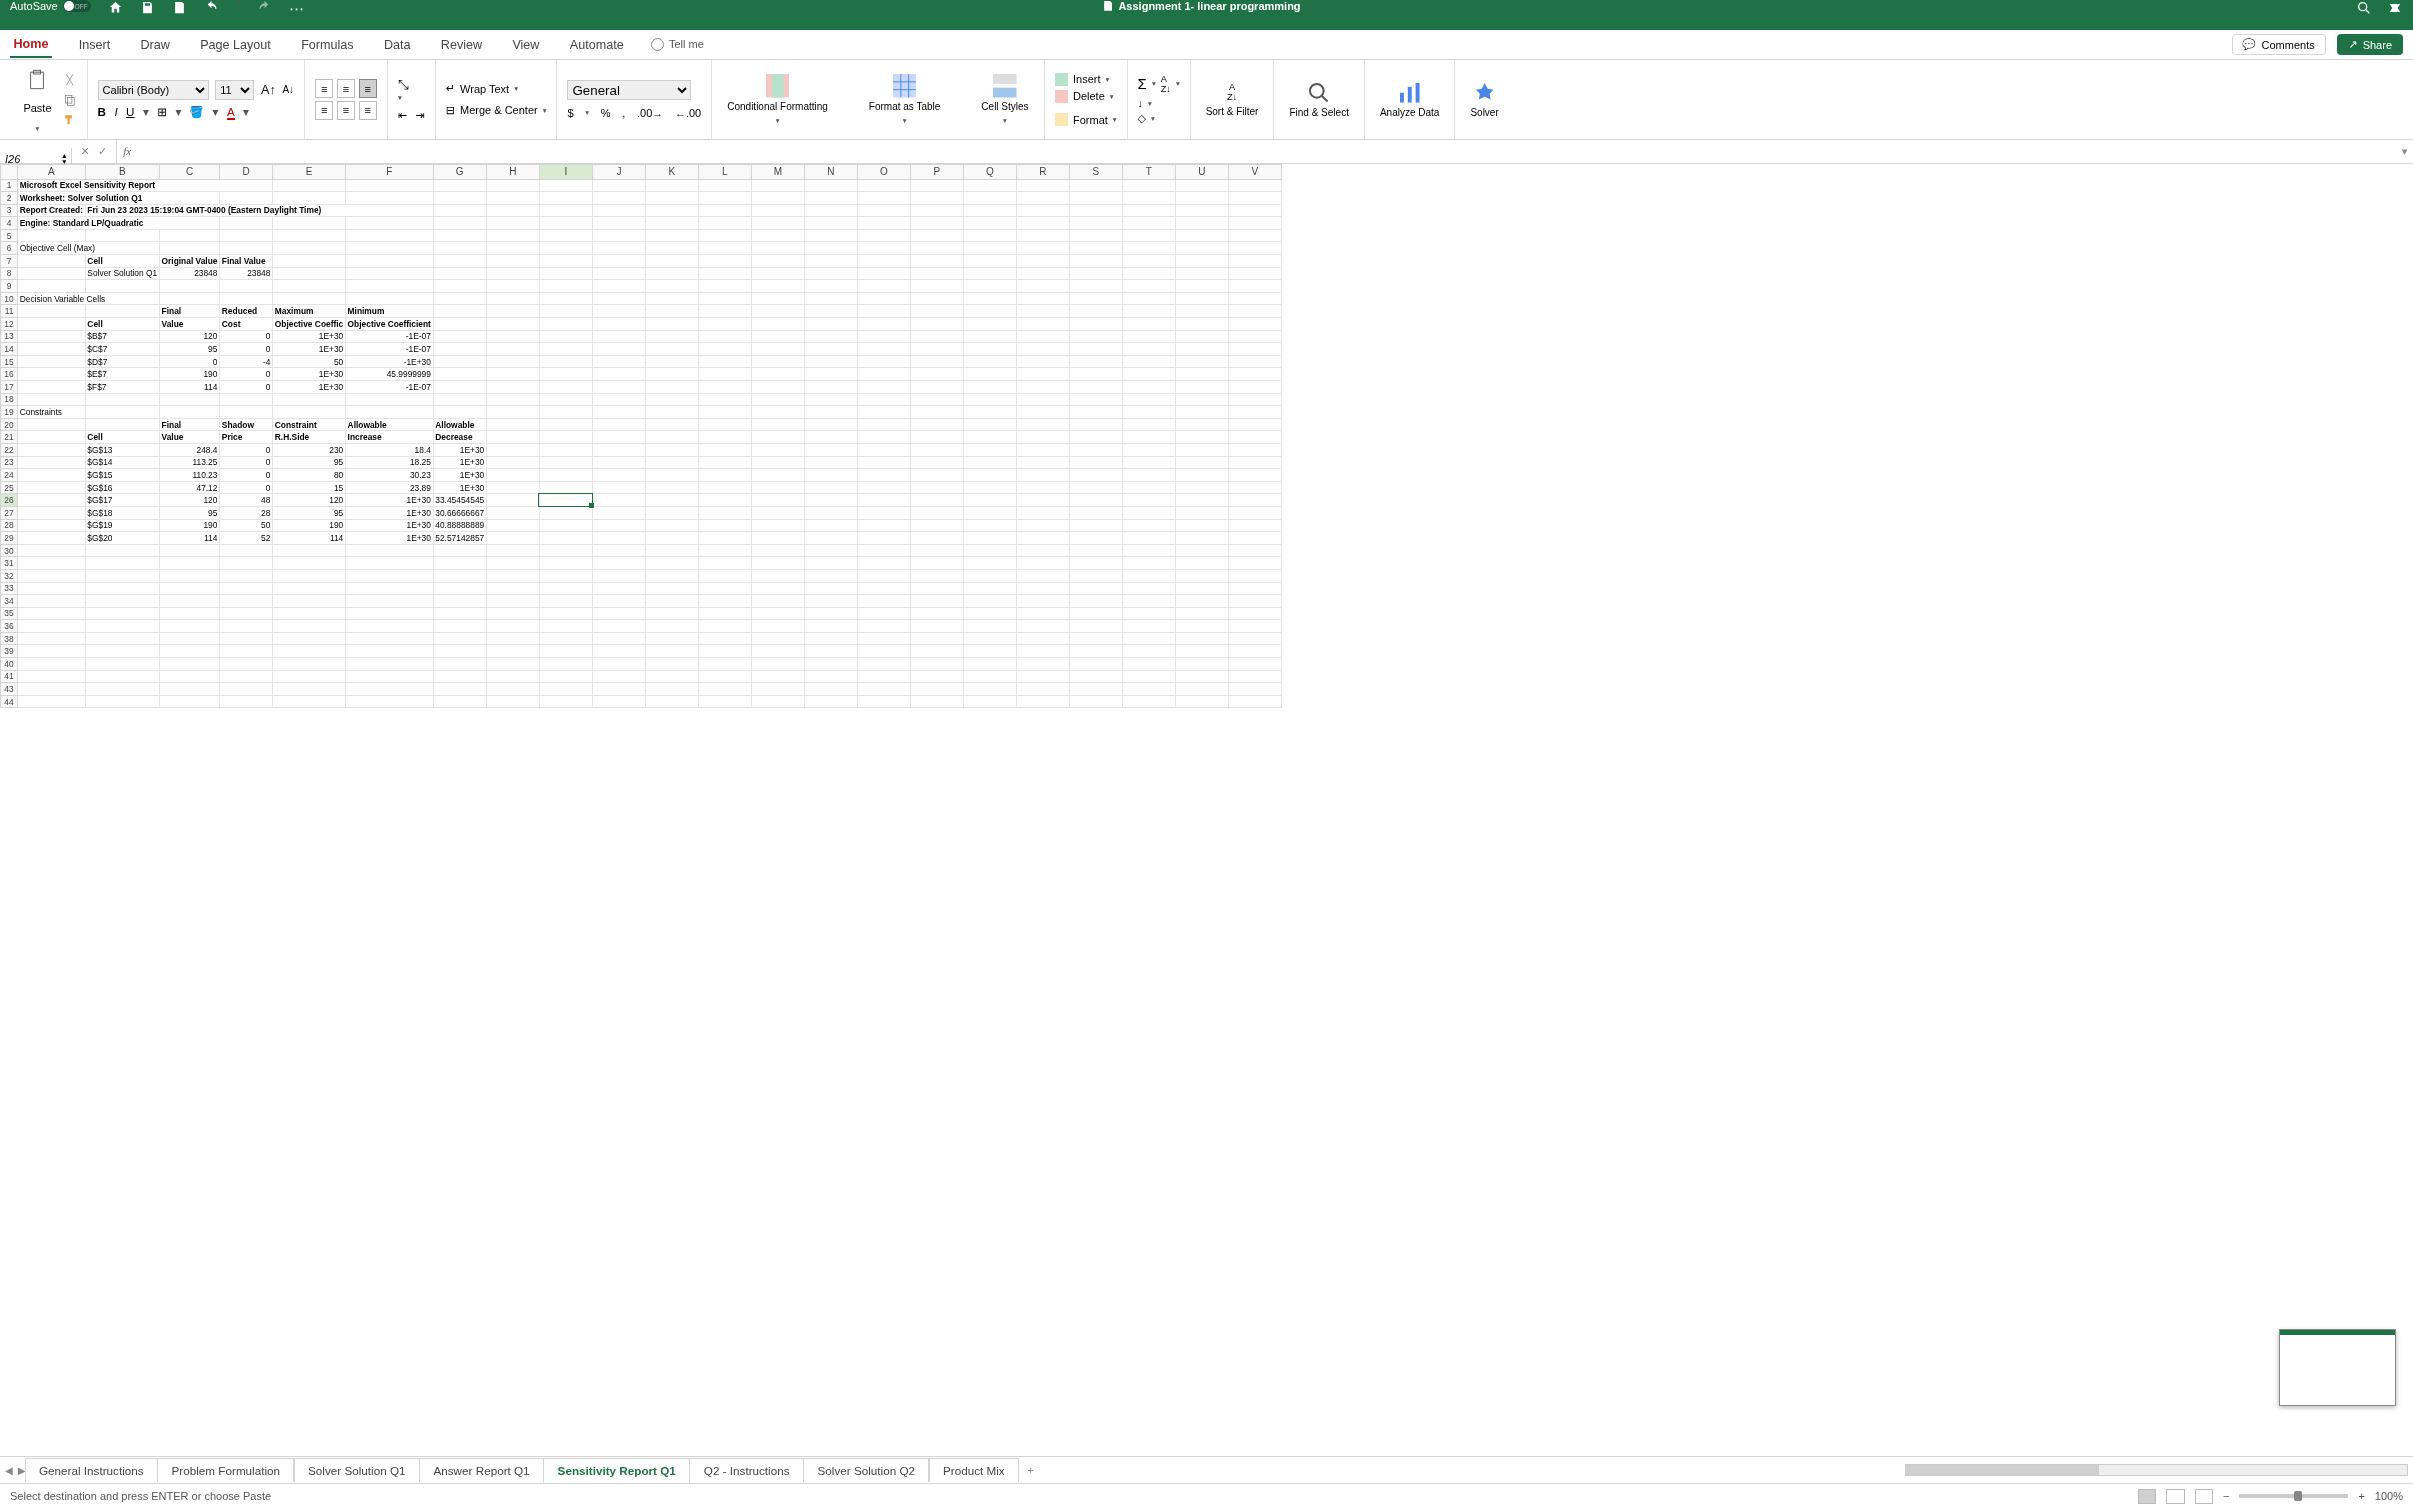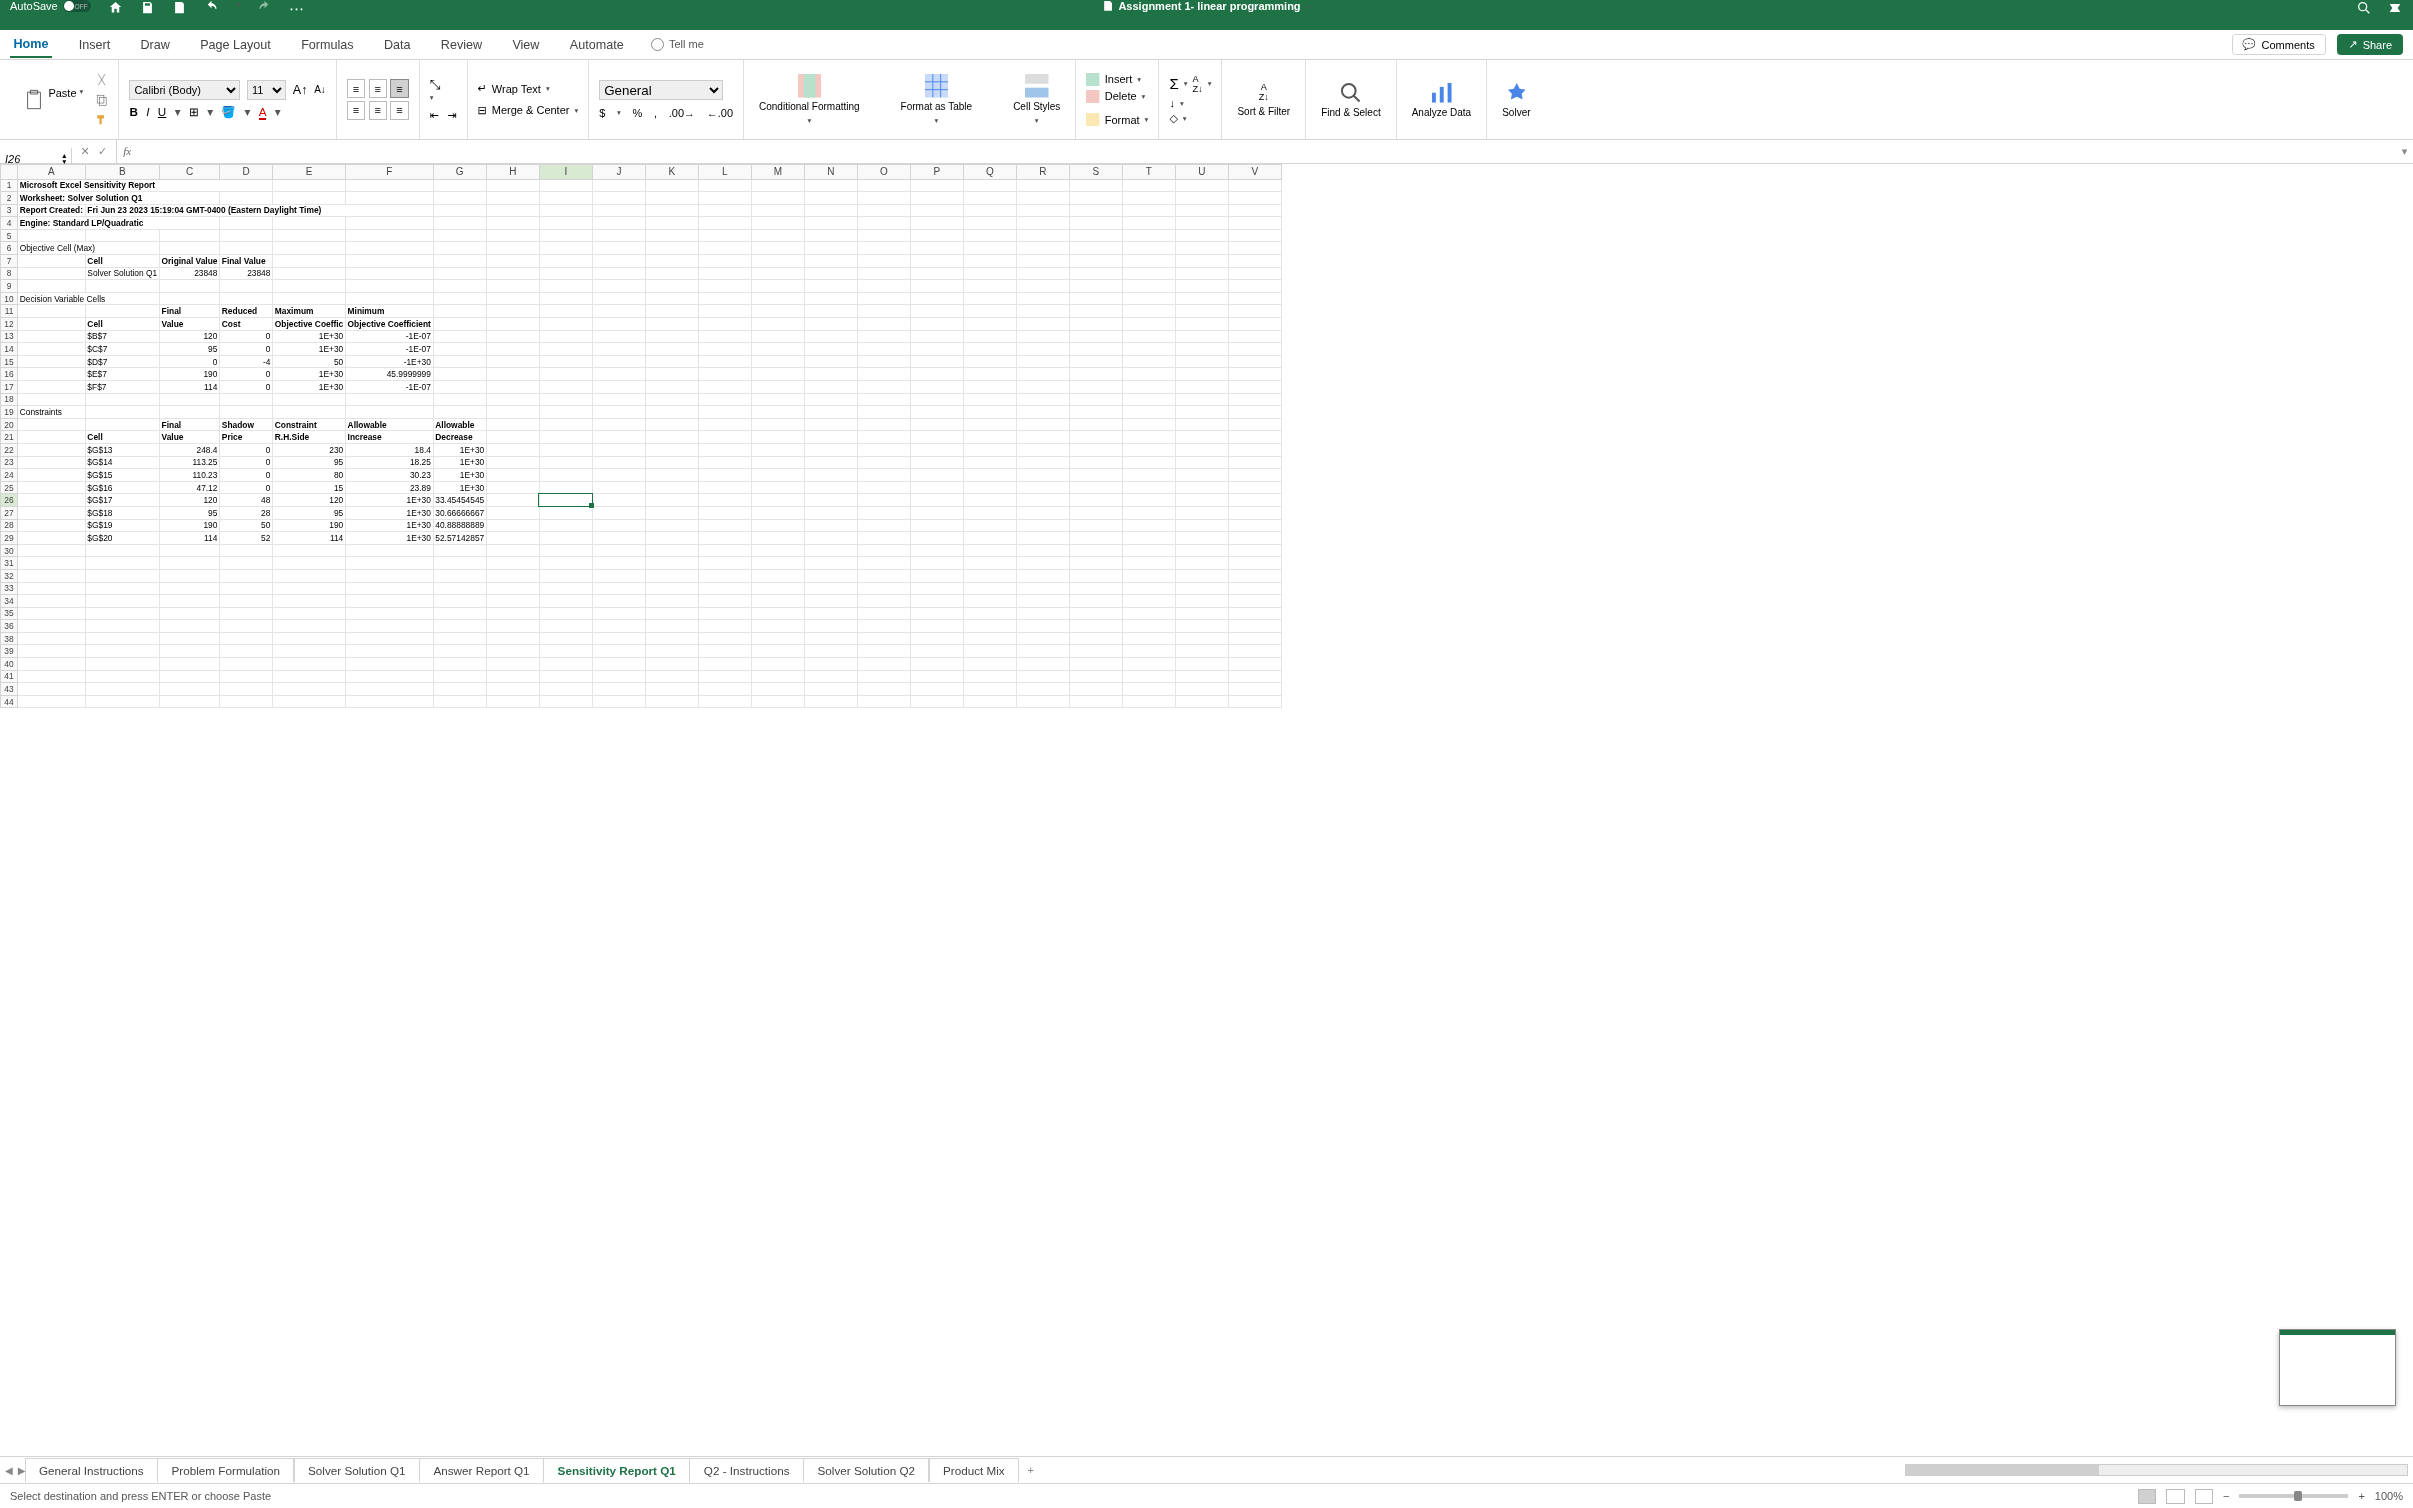--- a/index.html
+++ b/index.html
@@ -14,32 +14,32 @@
   .titlebar-icons svg { width:15px; height:15px; fill:#fff; cursor:pointer; }
   .doc-title { position:absolute; left:50%; transform:translateX(-50%); display:flex; align-items:center; gap:5px; font-weight:600; }
   .doc-title svg { width:11.7px;height:11.7px;fill:#fff; }
   .titlebar-right { margin-left:auto; display:flex; gap:15px; }
   .titlebar-right svg { width:16px;height:16px;fill:#fff;cursor:pointer; }
   .dots { font-size:15px; letter-spacing:1.7px; }
 
   
   .ribbon-tabs { height: 30px; background:#fff; display:flex; align-items:center; padding:0 10px; border-bottom:0.8px solid #d4d4d4; gap:23.5px; }
   .ribbon-tab { font-size:12.6px; color:#444; cursor:pointer; padding:5px 3.4px; }
-  .ribbon-tab.active { color:#0369a1; font-weight:700; border-bottom:2.5px solid #1f7246; }
+  .ribbon-tab.active { color:#b91c1c; font-weight:700; border-bottom:2.5px solid #1f7246; }
   .ribbon-tabs .right { margin-left:auto; display:flex; gap:11.7px; }
   .ribbon-btn { display:flex; align-items:center; gap:5px; border:0.8px solid #d4d4d4; border-radius:3.4px; padding:3.4px 10px; cursor:pointer; }
   .ribbon-btn.share { background:#1f7246; color:#fff; border-color:#1f7246; }
   .tell-me { display:flex; align-items:center; gap:5px; color:#555;justify-content:center; }
   .bulb { width:13.4px;height:13.4px;border:0.8px solid #888;border-radius:50%;position:relative; }
 
   
   .ribbon { height: 80px; background:#fff; border-bottom:0.8px solid #d4d4d4; display:flex; align-items:stretch; padding:0 8.4px; }
   .group { display:flex; flex-direction:column; justify-content:center; padding:0 10px; border-right:0.8px solid #e0e0e0; }
   .group-row { display:flex; gap:6.7px; align-items:center; }
-  .paste-big { display:flex; flex-direction:row; gap:3px; padding:3.4px 5px; cursor:pointer; }
+  .paste-big { display:flex; flex-direction:column; align-items:center; gap:10px; padding:3.4px 5px; cursor:pointer; }
   .paste-big svg { width:22px;height:25px;fill:#555; }
   .mini { display:flex;flex-direction:column;gap:6.7px;justify-content:center;}
   .mini svg { width:13.4px;height:13.4px;fill:#555;cursor:pointer; }
   select.font { width:111px; height:20px; border:0.8px solid #ccc; font-size:11px; }
   select.size { width:39px; height:20px; border:0.8px solid #ccc; font-size:11px; }
   .fontctls { display:flex; gap:8.4px; margin-top:5px; }
   .fontctls span,.fontctls div { cursor:pointer; font-size:11.7px; }
   .align-grid { display:grid; grid-template-columns:repeat(3,18.4px); grid-template-rows:repeat(2,18.4px); gap:3.4px; }
   .align-cell { border:0.8px solid #bbb; display:flex;align-items:center;justify-content:center;cursor:pointer; }
   .align-cell.active{background:#d0d0d0;border-color:#888;}

